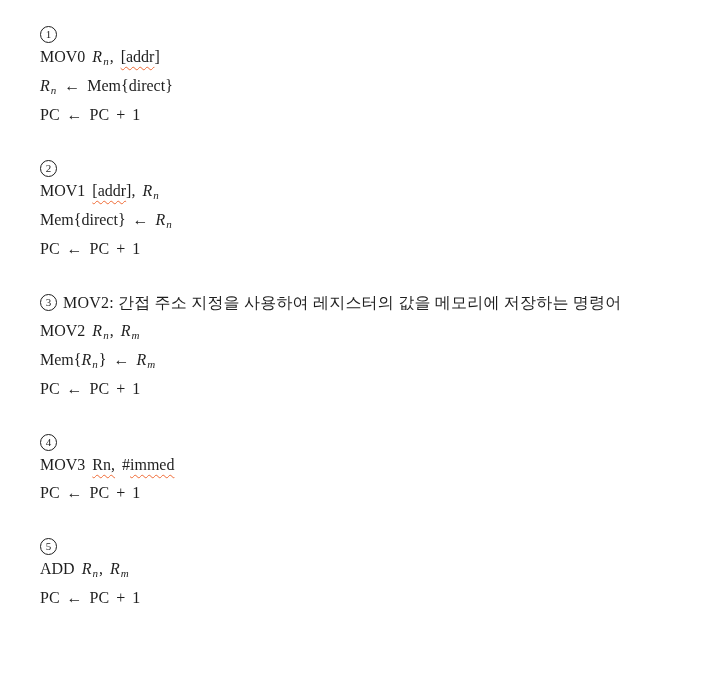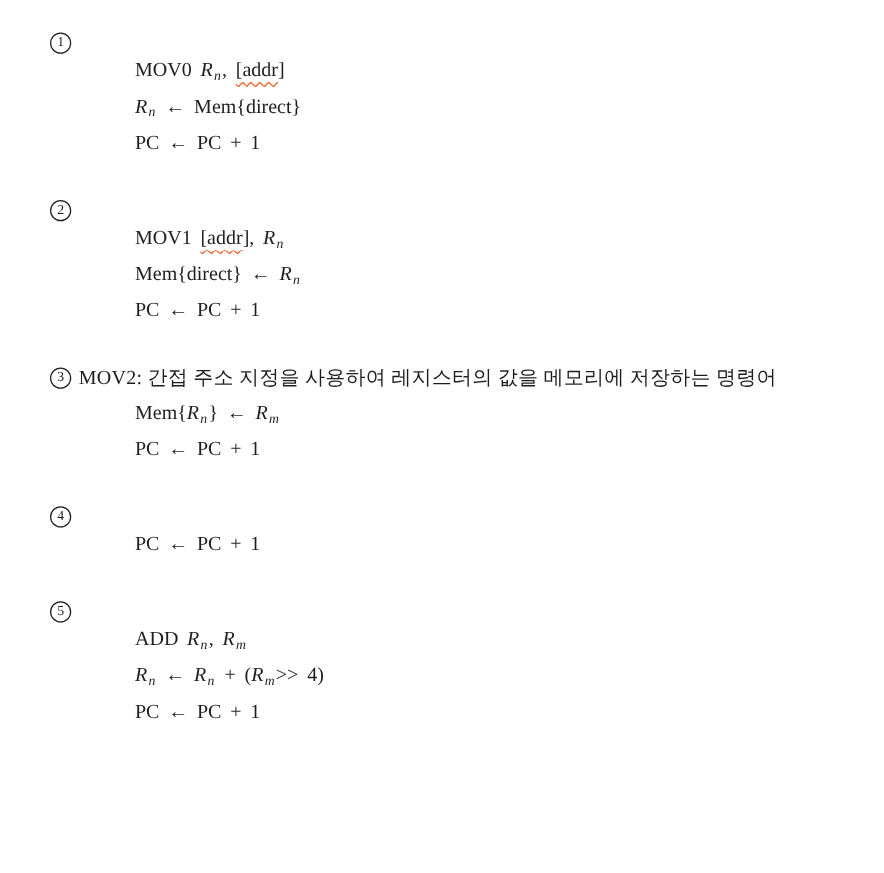--- a/index.html
+++ b/index.html
@@ -42,21 +42,20 @@
     font-size: 11px;
     line-height: 15px;
     text-align: center;
     font-family: "Liberation Serif", "DejaVu Serif", serif;
   }
   .heading-text {
     line-height: 28px;
     letter-spacing: 0.2px;
   }
   .lines {
-    margin-left: 68px;
   }
   .code-line {
     line-height: 28px;
     word-spacing: 3px;
     white-space: nowrap;
   }
   .code-line span { display: inline; }
   .i {
     font-style: italic;
     padding-right: 1px;
@@ -102,38 +101,39 @@
           <div class="code-line"><span>PC ← PC + 1</span></div>
         </div>
   </section>
 
   <section class="section">
     <div class="heading">
       <span class="num-circle">3</span>
       <span class="heading-text">MOV2: 간접 주소 지정을 사용하여 레지스터의 값을 메모리에 저장하는 명령어</span>
     </div>
     <div class="lines">
+          <div class="code-line"><span>MOV2 </span><span class="i">R</span><span class="sub">n</span><span>, </span><span class="i">R</span><span class="sub">m</span></div>
           <div class="code-line"><span>Mem{</span><span class="i">R</span><span class="sub">n</span><span>} ← </span><span class="i">R</span><span class="sub">m</span></div>
           <div class="code-line"><span>PC ← PC + 1</span></div>
         </div>
   </section>
 
   <section class="section">
     <div class="heading">
       <span class="num-circle">4</span>
     </div>
     <div class="lines">
+          <div class="code-line"><span>MOV3 </span><span class="wavy">Rn,</span><span> #</span><span class="wavy">immed</span></div>
           <div class="code-line"><span>PC ← PC + 1</span></div>
         </div>
   </section>
 
   <section class="section">
     <div class="heading">
       <span class="num-circle">5</span>
     </div>
     <div class="lines">
           <div class="code-line"><span>ADD </span><span class="i">R</span><span class="sub">n</span><span>, </span><span class="i">R</span><span class="sub">m</span></div>
-          <div class="code-line"><span class="i">R</span><span class="sub">n</span><span> ← </span><span class="i">R</span><span class="sub">n</span><span> + (</span><span class="i">R</span><span class="sub">m</span><span>&gt;&gt; 4)</span></div>
           <div class="code-line"><span>PC ← PC + 1</span></div>
         </div>
   </section>
 </main>
 </div>
 
 </body></html>

